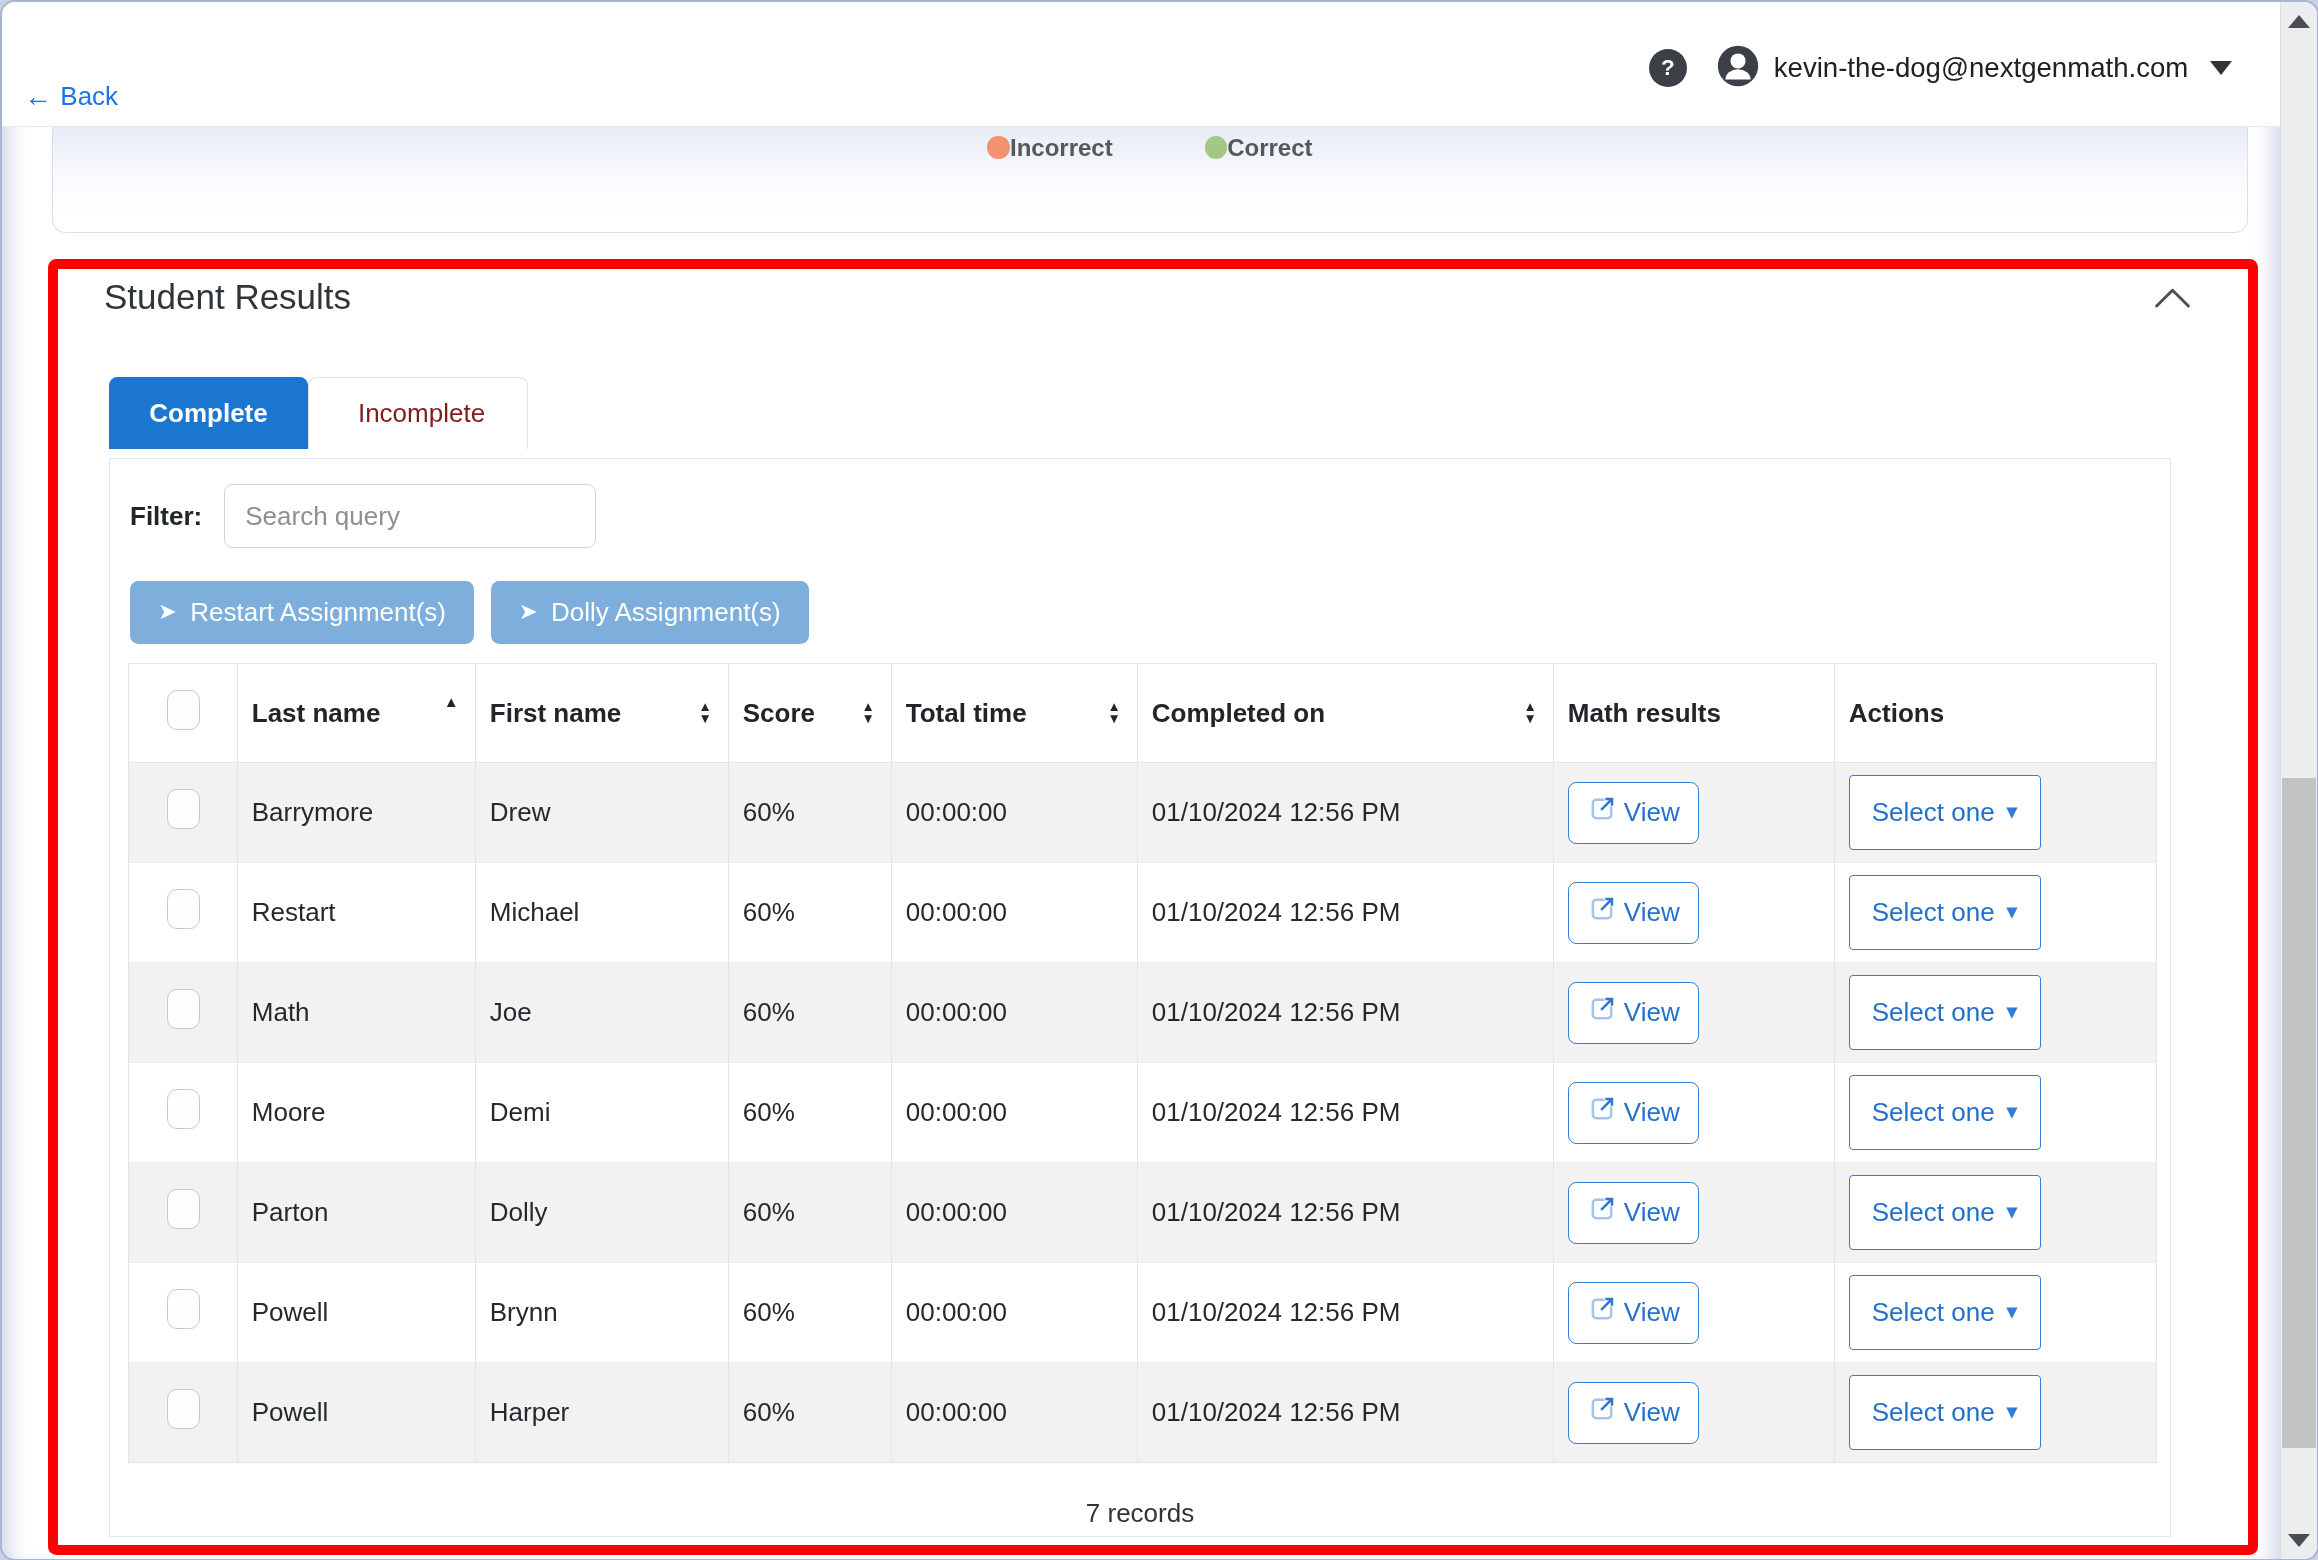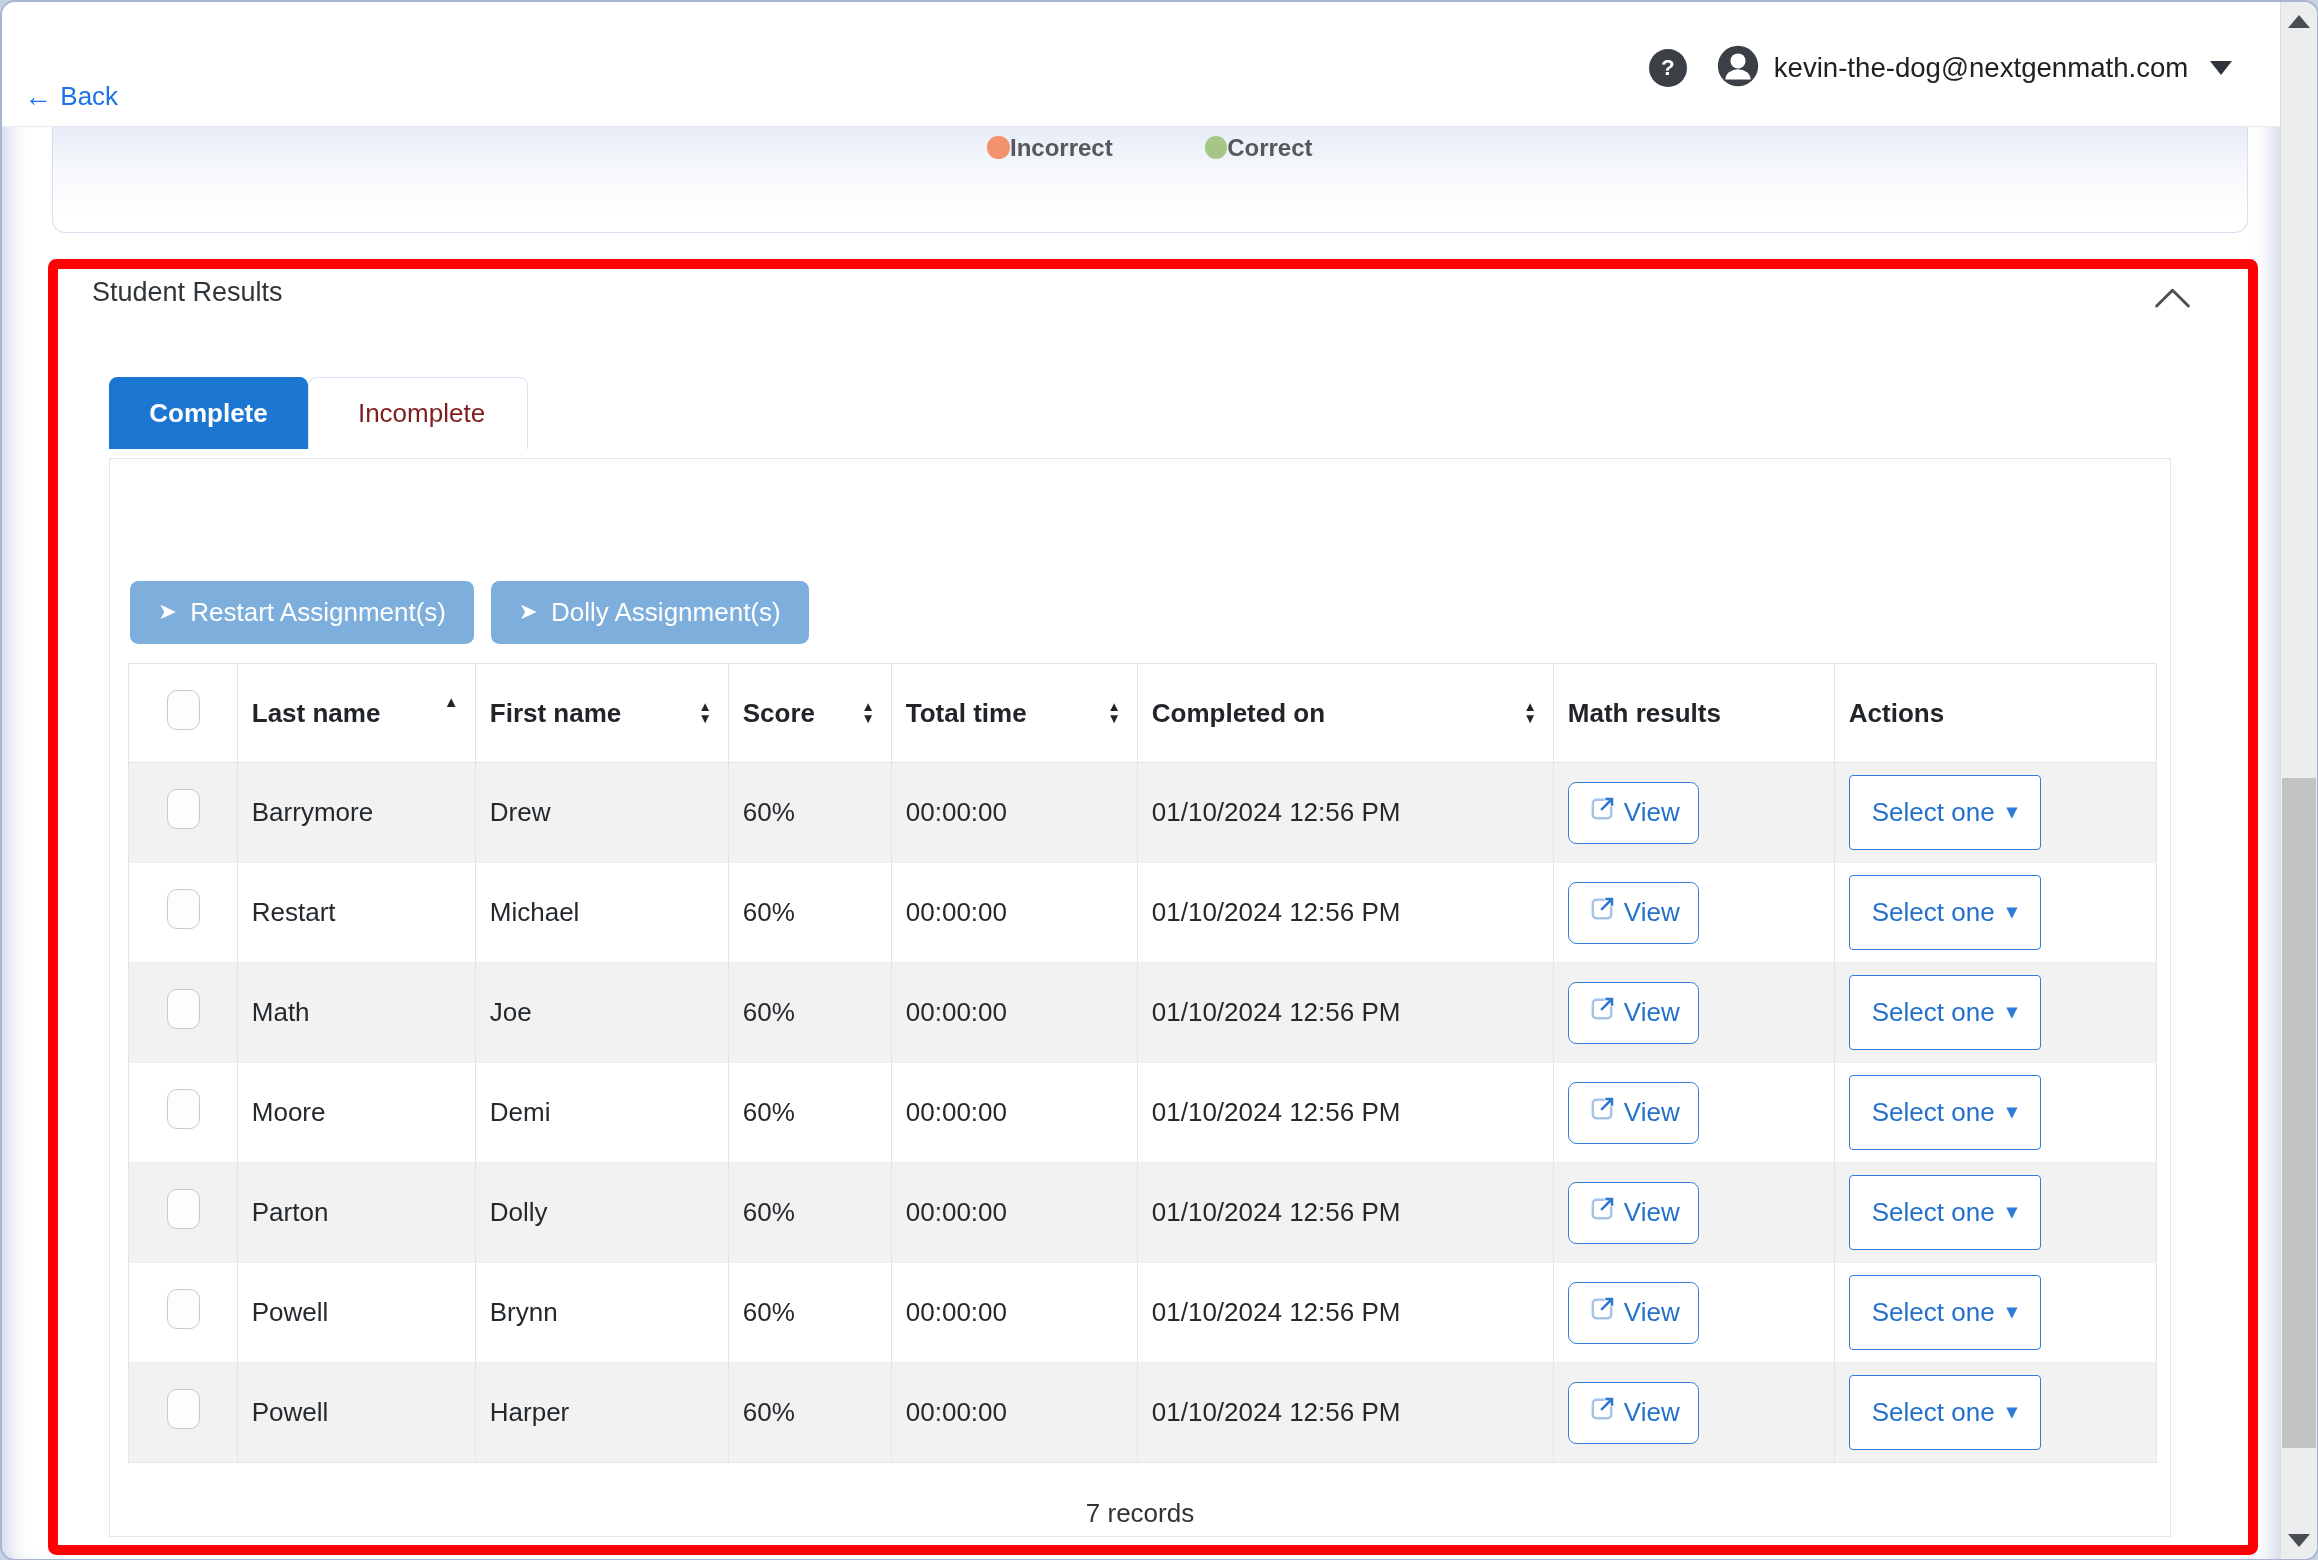--- a/index.html
+++ b/index.html
@@ -47,21 +47,21 @@
                  font-size:24px; font-weight:600; color:#55595e; }
   .dot { width:22.5px; height:22.5px; border-radius:50%; display:inline-block; }
   .dot-incorrect { background:#f2926e; }
   .dot-correct { background:#a4c687; }
 
   
   .redbox {
     position:absolute; left:46px; top:257px; width:2210px; height:1296px;
     border:10px solid #fc0204; border-radius:8.3px; z-index:2; background:#fff;
   }
-  .sr-title { position:absolute; left:34px; top:8.3px; font-size:27px; font-weight:500; color:#30353a; }
+  .sr-title { position:absolute; left:46px; top:8.3px; font-size:35px; font-weight:500; color:#30353a; }
   .collapse { position:absolute; left:2096px; top:16.7px; cursor:pointer; }
 
   
   .tabs { position:absolute; left:51px; top:108px; display:flex; z-index:3; }
   .tab { height:72px; display:flex; align-items:center; justify-content:center;
          font-size:26px; cursor:pointer; border-radius:8.3px 8.3px 0 0; }
   .tab.active { width:199px; background:#1b76d2; color:#fff; font-weight:700; }
   .tab.inactive { width:220px; background:#fff; color:#7f1d1d;
                   border:1.7px solid #d8e2f2; border-bottom:none;padding-left:7px; }
 
@@ -173,20 +173,24 @@
         <polyline points="3,24 22,5 41,24" fill="none" stroke="#4a5056" stroke-width="3.5" stroke-linecap="round" stroke-linejoin="round"></polyline>
       </svg>
 
       <div class="tabs">
         <div class="tab active">Complete</div>
         <div class="tab inactive">Incomplete</div>
       </div>
 
       <div class="panel">
 
+        <div class="filter-row">
+          <label class="filter-label">Filter:</label>
+          <input class="search" type="text" placeholder="Search query" style="">
+        </div>
 
         <div class="btn-row">
           <button class="action-btn">
             <span class="btn-arrow">➤</span>
             <span>Restart Assignment(s)</span>
           </button>
           <button class="action-btn">
             <span class="btn-arrow">➤</span>
             <span>Dolly Assignment(s)</span>
           </button>

